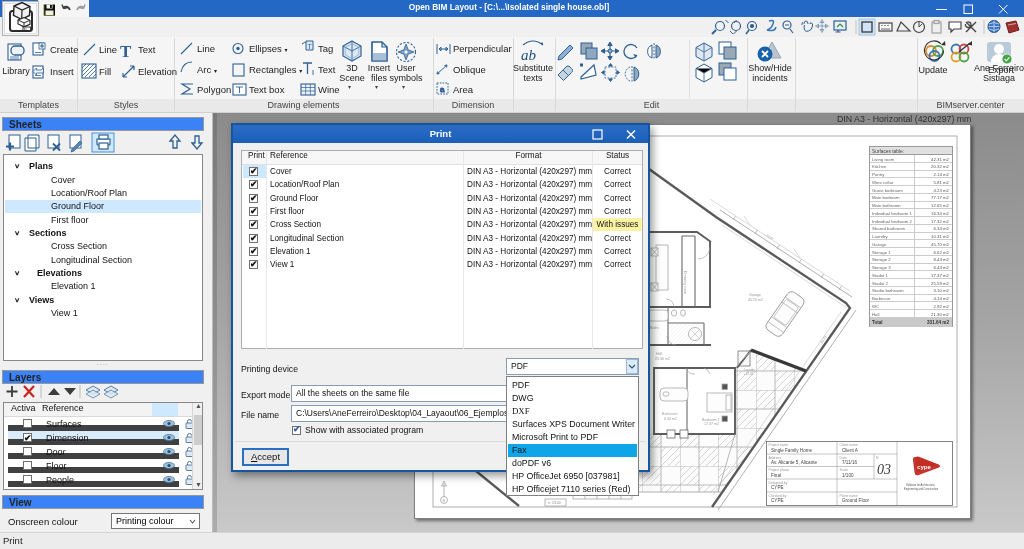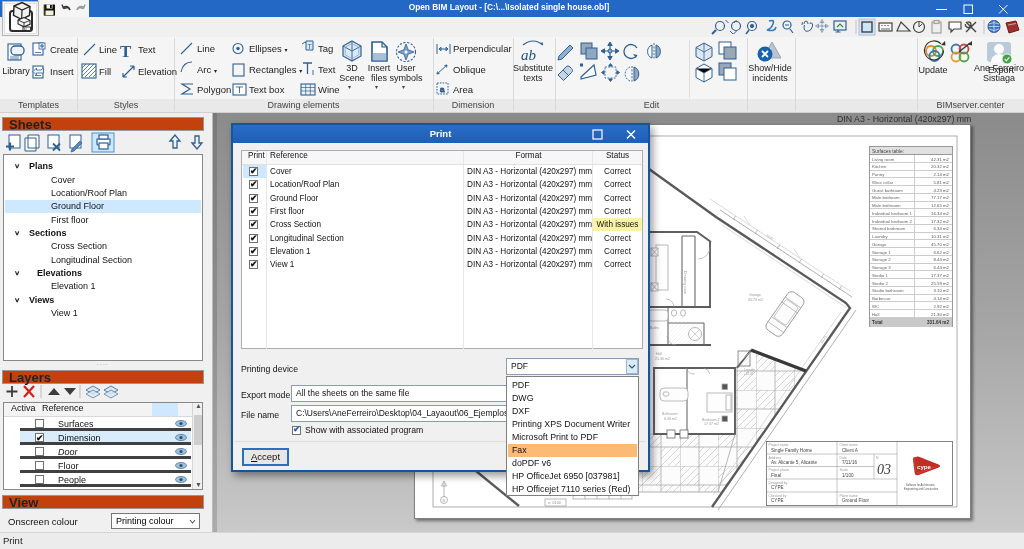--- a/index.html
+++ b/index.html
@@ -13,28 +13,28 @@
 
 
 #ribbon { left:0; top:17px; width:1024px; height:96px; background:#f0f0f0; border-bottom:1px solid #d0d0d0; }
 #grouparea { left:0; top:37px; width:1024px; height:62px; background:#f5f5f5; }
 #labelrow { left:0; top:99px; width:1024px; height:13px; background:#e9e9e9; }
 .glabel { position:absolute; top:1px; font-size:9px; color:#444; text-align:center; }
 .rtext { position:absolute; font-size:9.5px; color:#222; white-space:nowrap; }
 .rtext2 { position:absolute; font-size:9px; color:#222; text-align:center; line-height:10px; white-space:nowrap; }
 
 #lpanel { left:0; top:113px; width:213px; height:419px; background:#f0f0f0; border-right:1px solid #bbb; }
-.phead { position:absolute; left:2px; width:202px; height:14px; background:#c2410c; border:1px solid #979797; font-size:13px; font-weight:bold; color:#222; padding-left:6px; line-height:13px; }
+.phead { position:absolute; left:2px; width:202px; height:14px; background:#3b82f6; border:1px solid #979797; font-size:10px; font-weight:bold; color:#222; padding-left:6px; line-height:13px; }
 #tree { left:3px; top:154px; width:200px; height:207px; background:#fff; border:1px solid #888; font-size:9px; color:#111; }
 .trow { position:absolute; left:1px; width:196px; height:13px; line-height:13px; white-space:nowrap; }
 .tsel { background:#cde8ff; }
 .tbold { font-weight:bold; }
 .chev { position:absolute; left:9px; top:0px; font-size:8.5px; color:#222; transform:scaleY(0.75); font-weight:bold; }
 #layertbl { left:3px; top:402px; width:200px; height:88px; background:#fff; border:1px solid #888; font-size:9px; color:#111; overflow:hidden; }
-.lrow { position:absolute; left:16px; width:171px; height:14px; line-height:14px; border-bottom:3px solid #404040; }
+.lrow { position:absolute; left:4px; width:171px; height:14px; line-height:14px; border-bottom:6px solid #404040; }
 .eye { position:absolute; left:155px; top:3px; width:12px; height:7px; }
 .lock { position:absolute; left:177px; top:2px; width:9px; height:10px; }
 
 #dinbar { left:213px; top:113px; width:811px; height:11px; color:#2e2e2e; font-size:8.8px; line-height:12px; z-index:2; }
 #canvas { left:213px; top:113px; width:811px; height:419px; background:linear-gradient(180deg,#8b8b8b 0%,#a5a5a5 50%,#c9c9c9 100%); }
 #paper { left:414px; top:124px; width:557px; height:395px; background:#fff; border:1px solid #808080; box-shadow:2px 2px 3px rgba(0,0,0,0.45); }
 
 #statusbar { left:0; top:532px; width:1024px; height:17px; background:#ececec; border-top:1px solid #d5d5d5; font-size:9.5px; color:#222; padding:2px 0 0 3px; }
 
 #dialog { left:231px; top:123px; width:419px; height:349px; background:#f0f0f0; border:2px solid #15559d; box-shadow:3px 4px 8px rgba(0,0,0,0.4); z-index:20; }
@@ -881,20 +881,20 @@
   <div class="field" style="left:58px;top:280px;width:217px;height:17px;">C:\Users\AneFerreiro\Desktop\04_Layaout\06_Ejemplos\Uni</div>
   <div class="cbx" style="left:59px;top:301px;"></div>
   <span class="check" style="left:60px;top:299px;color:#2a5db0;">✔</span>
   <div class="dlabel" style="left:72px;top:300px;">Show with associated program</div>
   <div style="position:absolute;left:2px;top:316px;width:411px;height:1px;background:#dcdcdc;"></div>
   <div id="accept"><u>A</u>ccept</div>
 </div>
 <div class="abs" id="ddlist">
   <div class="ddi" style="top:2px;">PDF</div>
   <div class="ddi" style="top:15px;">DWG</div>
-  <div class="ddi" style="top:28px;">DXF</div>
-  <div class="ddi" style="top:41px;">Printing XPS Document Writer</div>
+  <div class="ddi" style="top:28px;font-family:Liberation Serif, serif;">DXF</div>
+  <div class="ddi" style="top:41px;">Surfaces XPS Document Writer</div>
   <div class="ddi" style="top:54px;">Microsoft Print to PDF</div>
-  <div class="ddi" style="top:67px;background:#fdba74;">Fax</div>
+  <div class="ddi" style="top:67px;background:#0ea5e9;">Fax</div>
   <div class="ddi" style="top:80px;">doPDF v6</div>
   <div class="ddi" style="top:93px;">HP OfficeJet 6950 [037981]</div>
   <div class="ddi" style="top:106px;">HP Officejet 7110 series (Red)</div>
 </div>
 
 </body></html>

